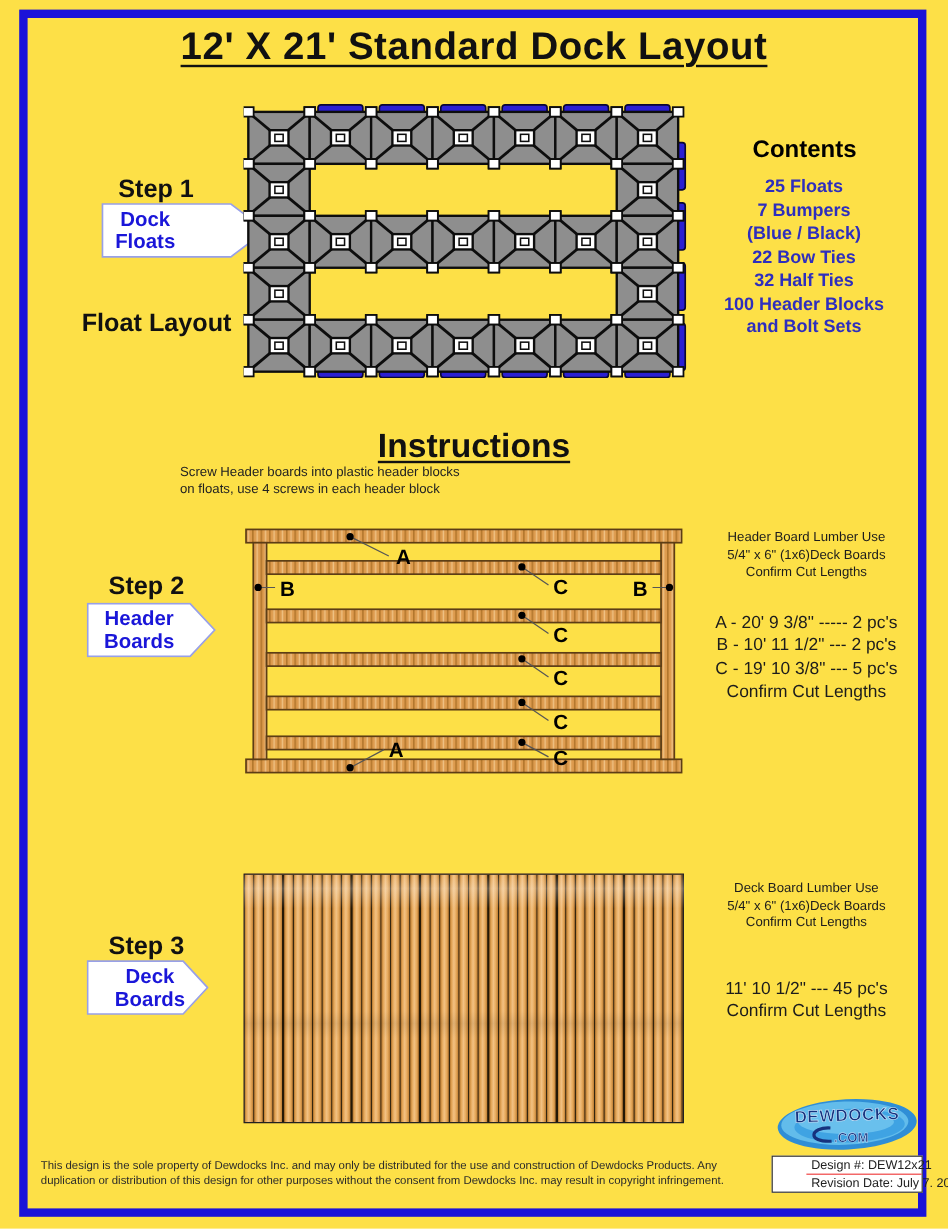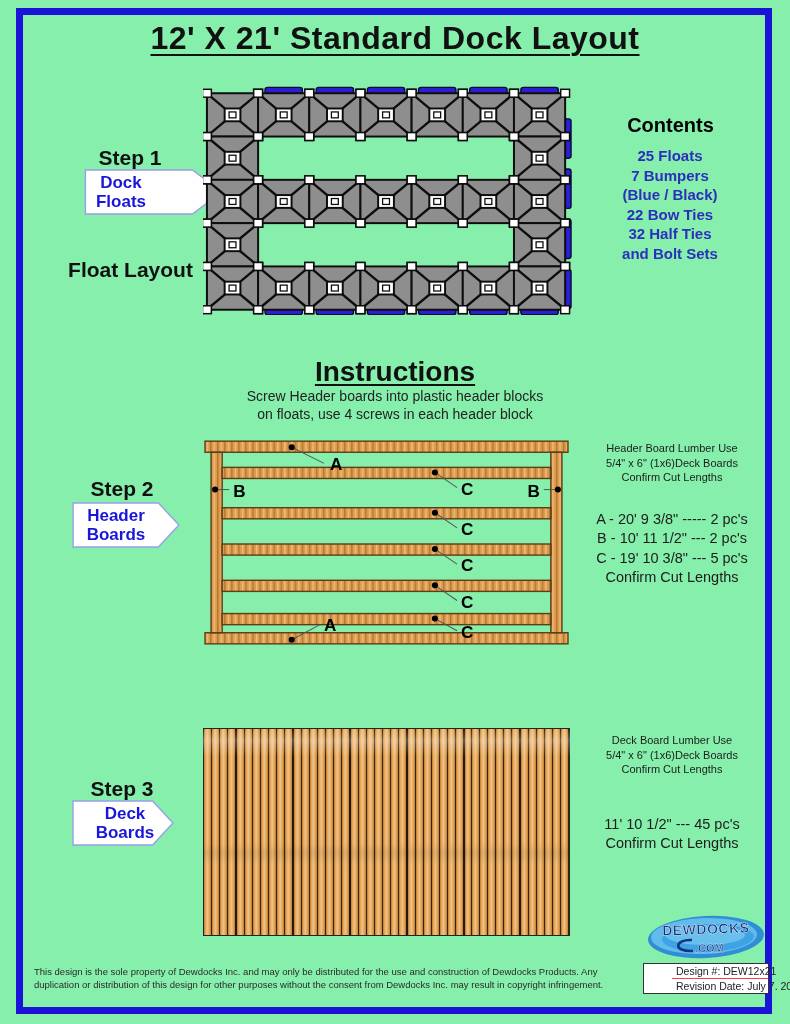--- a/index.html
+++ b/index.html
@@ -1,34 +1,34 @@
 <!DOCTYPE html>
 <html><head>
 <meta charset="utf-8">
 <style>
   html,body{margin:0;padding:0;background:#fff;}
-  .page{position:relative;width:790px;height:1024px;background:#86efac;overflow:hidden;
+  .page{position:relative;width:790px;height:1024px;background:#fde047;overflow:hidden;
         font-family:"Liberation Sans",sans-serif;color:#111;}
   .frame{position:absolute;left:16px;top:8px;width:756px;height:1006px;
          box-sizing:border-box;border:7px solid #1b13d8;}
   .abs{position:absolute;}
   .title{left:80px;top:20px;width:630px;font-size:32px;font-weight:bold;text-align:center;
          text-decoration:underline;text-decoration-thickness:2px;text-underline-offset:5px;letter-spacing:.5px;}
   .step-label{width:120px;text-align:center;font-size:21px;font-weight:bold;}
   .arrow-box{position:absolute;height:46px;}
   .arrow-box svg{position:absolute;left:0;top:0;width:100%;height:100%;}
   .arrow-text{position:absolute;left:0;top:0;bottom:0;display:flex;flex-direction:column;
               justify-content:center;align-items:center;font-weight:bold;color:#1a16d9;
               font-size:17px;line-height:1.12;}
   .caption{font-size:21px;font-weight:bold;}
   .contents-head{font-size:20px;font-weight:bold;color:#000;text-align:center;}
   .contents-list{font-size:15px;font-weight:bold;color:#2e2ebe;text-align:center;line-height:1.3;}
   .instr-head{font-size:28px;font-weight:bold;text-align:center;text-decoration:underline;
               text-decoration-thickness:2px;text-underline-offset:3px;}
-  .instr-body{font-size:14px;text-align:center;line-height:1.3;color:#222;}
+  .instr-body{font-size:11px;line-height:1.3;color:#222;}
   .lumber{font-size:11px;line-height:1.33;text-align:center;color:#1c1c1c;}
   .cutlist{font-size:14.5px;line-height:1.33;text-align:center;color:#1c1c1c;}
   .deck{box-sizing:border-box;border:1px solid #222;display:flex;overflow:hidden;background:#c8853d;}
   .plank{flex:1;background:linear-gradient(90deg,#b5782f 0%,#e3a557 20%,#f2c183 46%,#e8ab5e 72%,#bd7d33 100%);
          border-right:1px solid #35260f;}
   .plank.dark{border-right:2px solid #241806;}
   .deck-overlay{position:absolute;inset:0;pointer-events:none;
          background:linear-gradient(180deg,rgba(255,255,255,0) 0%,rgba(255,255,255,.28) 6%,rgba(255,255,255,0) 14%,
                     rgba(0,0,0,0) 55%,rgba(0,0,0,.08) 60%,rgba(0,0,0,0) 66%);}
   .legal{font-size:9.5px;line-height:1.35;color:#2a2a2a;}
@@ -352,20 +352,21 @@
         <rect x="363.5" y="223" width="9" height="8" fill="#fff" stroke="#0d0d0d" stroke-width="1.5"></rect>
       </svg></div>
 
   <div class="abs contents-head" style="left:588px;top:114px;width:165px;">Contents</div>
   <div class="abs contents-list" style="left:580px;top:146px;width:180px;">
     <div>25 Floats</div>
     <div>7 Bumpers</div>
     <div>(Blue / Black)</div>
     <div>22 Bow Ties</div>
     <div>32 Half Ties</div>
+    <div>100 Header Blocks</div>
     <div>and Bolt Sets</div>
   </div>
 
   <div class="abs instr-head" style="left:280px;top:356px;width:230px;">Instructions</div>
   <div class="abs instr-body" style="left:150px;top:387px;width:490px;">
     <div>Screw Header boards into plastic header blocks</div>
     <div>on floats, use 4 screws in each header block</div>
   </div>
 
   <div class="abs step-label" style="left:62px;top:477px;">Step 2</div>

